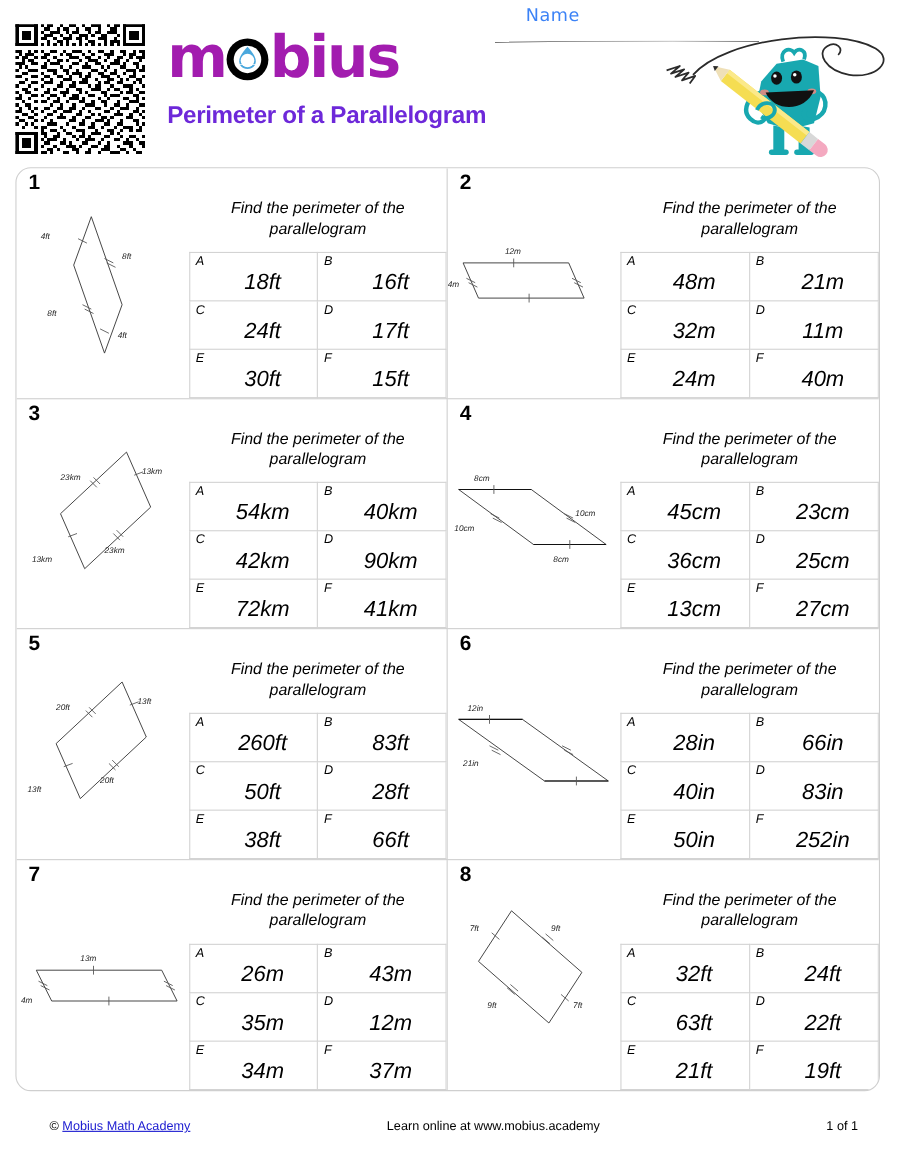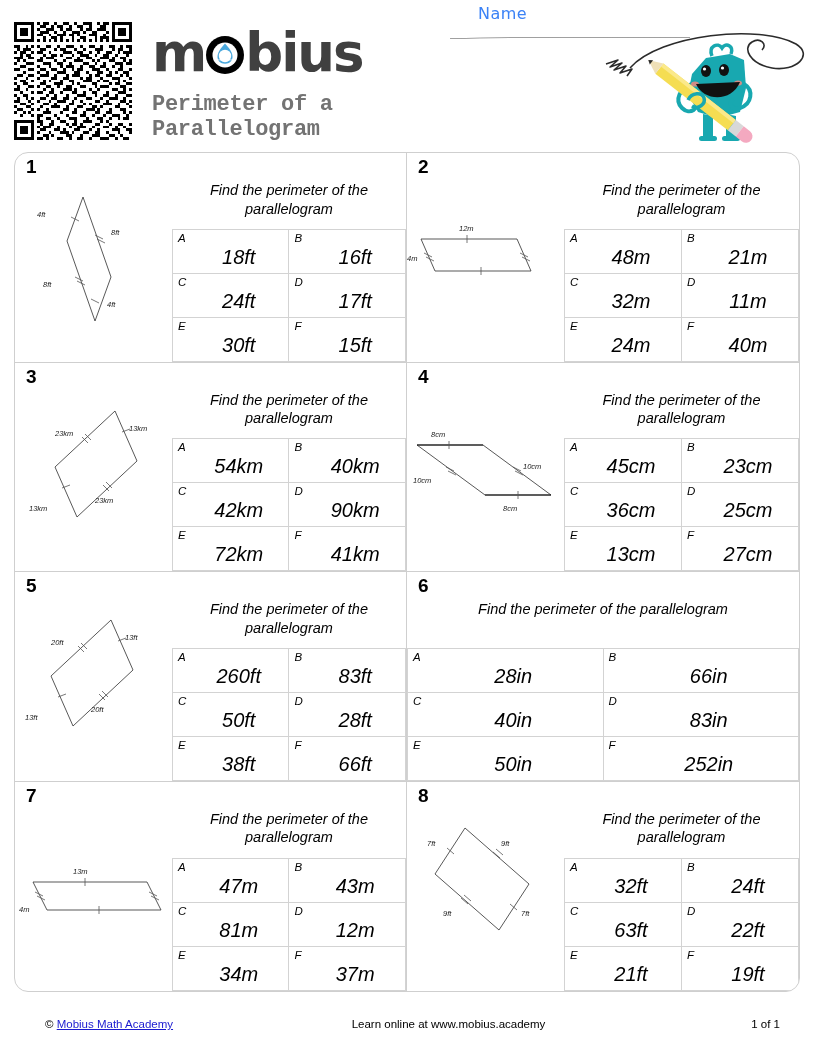--- a/index.html
+++ b/index.html
@@ -36,40 +36,40 @@
     left: 152px;
     top: 26px;
     width: 360px;
   }
   .logo-wordmark {
     font-family: "DejaVu Sans", sans-serif;
     font-weight: bold;
     font-size: 53px;
     letter-spacing: -2px;
     line-height: 1;
-    color: #404040;
+    color: #a21caf;
     position: relative;
     display: inline-block;
     height: 58px;
   }
   .logo-o {
     display: inline-block;
     position: relative;
     width: 40px;
     height: 40px;
     vertical-align: -4px;
   }
   .logo-o svg { position: absolute; left: 0; top: 0; }
   .worksheet-title {
-    font-family: Liberation Mono, monospace;
+    font-family: Liberation Sans, sans-serif;
     font-weight: bold;
     font-size: 22px;
     letter-spacing: -0.3px;
     margin-top: 8px;
-    color: #737373;
+    color: #6d28d9;
   }
   .name-zone {
     position: absolute;
     left: 450px;
     top: 4px;
     width: 250px;
   }
   .name-label {
     font-family: "DejaVu Sans", sans-serif;
     font-size: 16px;
@@ -1030,20 +1030,35 @@
             </tr>
           </tbody>
             </table>
         </div>
       </div>
     </div>
 
     <div class="qcell">
       <div class="qnum">6</div>
       <div class="qbody">
+        <div class="figure-pane">
+          <svg width="157" height="200" viewBox="0 0 157 200" style="left:0;top:6px">
+            <path class="fline" d="M10 76 L68 76 L146 132 L88 132 Z"></path>
+            <line class="fline-dark" x1="10" y1="76" x2="68" y2="76"></line>
+            <line class="fline-dark" x1="88" y1="132" x2="146" y2="132"></line>
+            <line class="ftick" x1="38" y1="72" x2="38" y2="80"></line>
+            <line class="ftick" x1="117" y1="128" x2="117" y2="136"></line>
+            <line class="ftick" x1="38" y1="100" x2="46" y2="104"></line>
+            <line class="ftick" x1="40" y1="104" x2="48" y2="108"></line>
+            <line class="ftick" x1="104" y1="100" x2="112" y2="104"></line>
+            <line class="ftick" x1="106" y1="104" x2="114" y2="108"></line>
+            <text class="flabel" x="18" y="68">12in</text>
+            <text class="flabel" x="14" y="118">21in</text>
+          </svg>
+        </div>
         <div class="right-pane">
           <div class="prompt">Find the perimeter of the parallelogram</div>
           <table class="answers">
             <tbody>
                 <tr>
               <td class="opt">
                     <span class="opt-letter">A</span>
                     <span class="opt-value">28in</span>
                   </td>
               <td class="opt">
@@ -1093,31 +1108,31 @@
             <text class="flabel" x="4" y="124">4m</text>
           </svg>
         </div>
         <div class="right-pane">
           <div class="prompt">Find the perimeter of the parallelogram</div>
           <table class="answers">
             <tbody>
                 <tr>
               <td class="opt">
                     <span class="opt-letter">A</span>
-                    <span class="opt-value">47m</span>
+                    <span class="opt-value">26m</span>
                   </td>
               <td class="opt">
                     <span class="opt-letter">B</span>
                     <span class="opt-value">43m</span>
                   </td>
             </tr>
             <tr>
               <td class="opt">
                     <span class="opt-letter">C</span>
-                    <span class="opt-value">81m</span>
+                    <span class="opt-value">35m</span>
                   </td>
               <td class="opt">
                     <span class="opt-letter">D</span>
                     <span class="opt-value">12m</span>
                   </td>
             </tr>
             <tr>
               <td class="opt">
                     <span class="opt-letter">E</span>
                     <span class="opt-value">34m</span>

